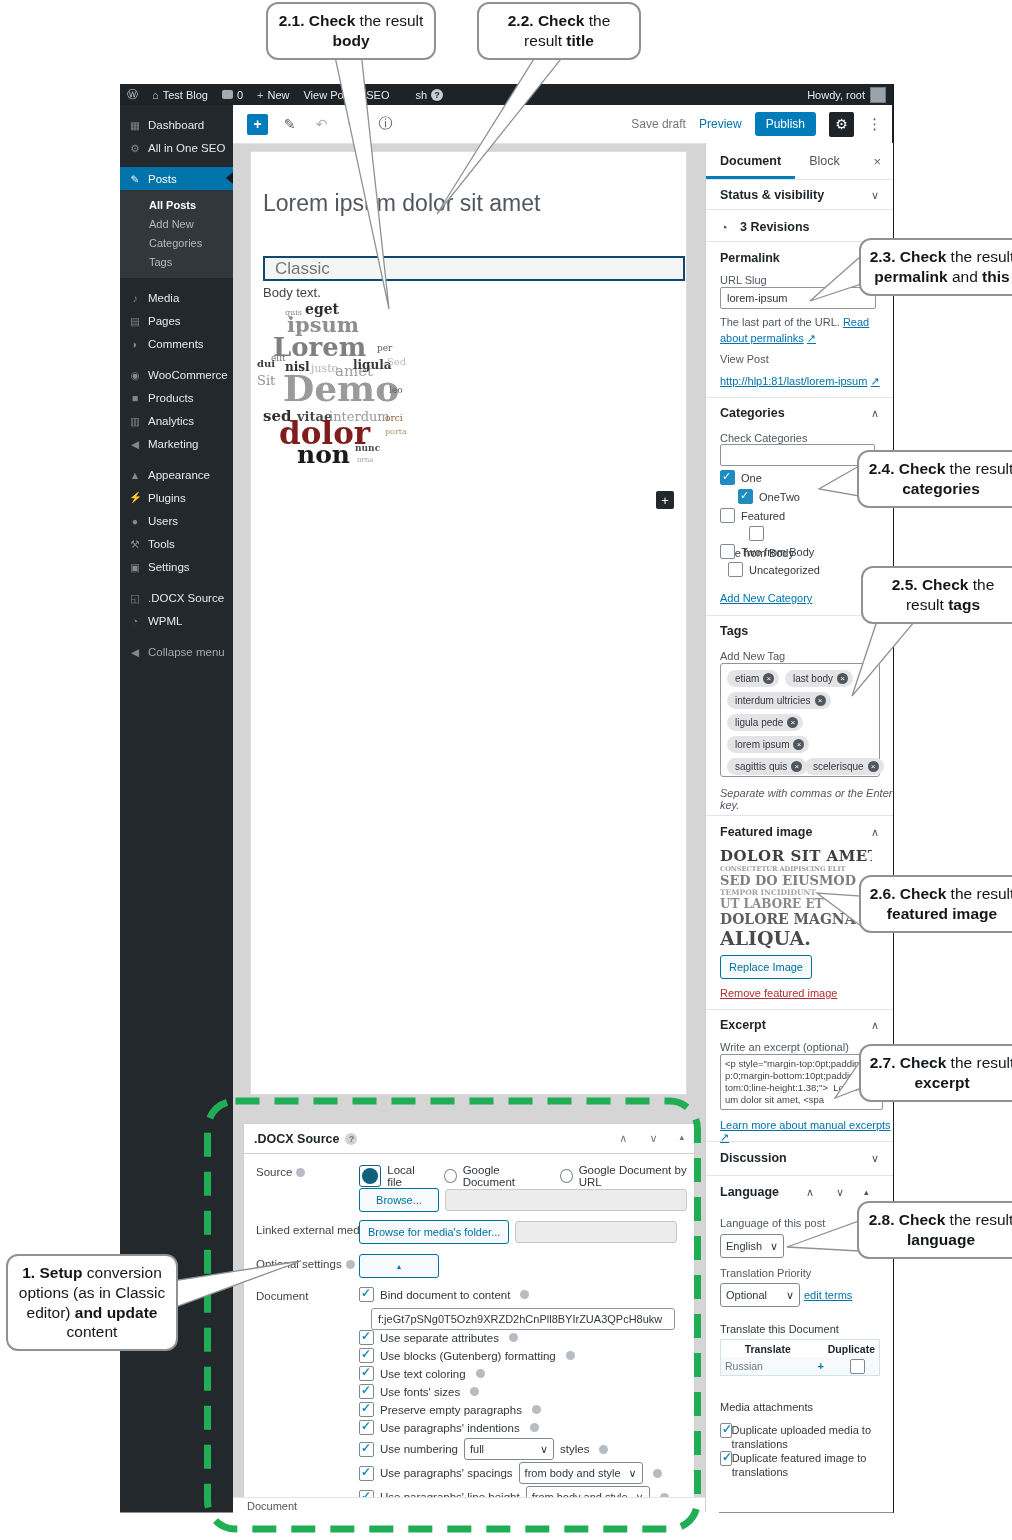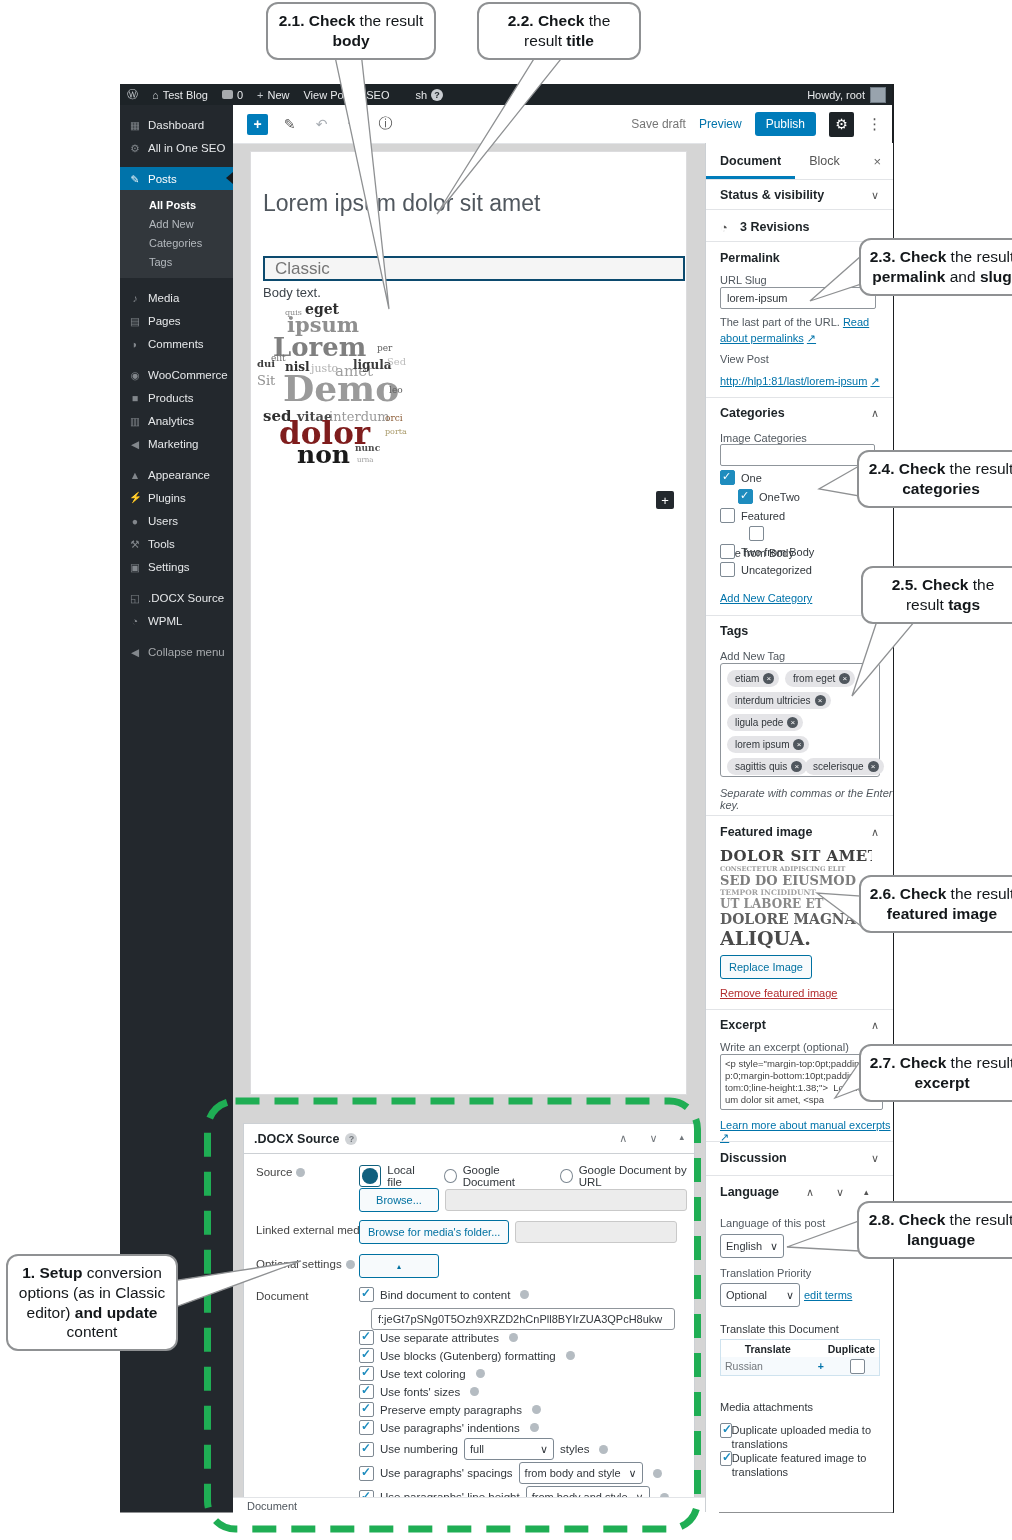--- a/index.html
+++ b/index.html
@@ -406,21 +406,21 @@
       <span class="shead" style="top:108px;">Permalink</span>
       <span class="small" style="position:absolute;left:14px;top:131px;">URL Slug</span>
       <span style="position:absolute;left:14px;top:144px;width:148px;height:20px;border:1px solid #8f959b;border-radius:2px;display:flex;align-items:center;padding-left:6px;font-size:11px;color:#32373c;">lorem-ipsum</span>
       <span class="small" style="position:absolute;left:14px;top:172px;width:152px;line-height:1.45;"><span>The last part of the URL. </span><span class="alink">Read about permalinks</span> <span class="alink">↗</span></span>
       <span class="small" style="position:absolute;left:14px;top:210px;">View Post</span>
       <span class="small" style="position:absolute;left:14px;top:232px;width:160px;"><span class="alink">http://hlp1:81/last/lorem-ipsum</span> <span class="alink">↗</span></span>
       <div class="hr" style="top:254px;"></div>
 
       <span class="shead" style="top:263px;">Categories</span>
       <span class="chev" style="right:14px;top:264px;">∧</span>
-      <span class="small" style="position:absolute;left:14px;top:289px;">Image Categories</span>
+      <span class="small" style="position:absolute;left:14px;top:289px;">Check Categories</span>
       <span style="position:absolute;left:14px;top:301px;width:153px;height:20px;border:1px solid #8f959b;border-radius:2px;background:#fff;"></span>
       <div class="mrow" style="left:14px;top:327px;">
           <span class="cb checked"></span>
           <span class="small" style="color:#32373c;">One</span>
         </div>
       <div class="mrow" style="left:32px;top:346px;">
           <span class="cb checked"></span>
           <span class="small" style="color:#32373c;">OneTwo</span>
         </div>
       <div class="mrow" style="left:14px;top:365px;">
@@ -428,37 +428,37 @@
           <span class="small" style="color:#32373c;">Featured</span>
         </div>
       <div class="mrow" style="left:14px;top:383px;flex-direction:column;">
           <span class="cb"></span>
           <span class="small" style="color:#32373c;">One from Body</span>
         </div>
       <div class="mrow" style="left:14px;top:401px;">
           <span class="cb"></span>
           <span class="small" style="color:#32373c;">Two from Body</span>
         </div>
-      <div class="mrow" style="left:14px;top:419px;">
+      <div class="mrow" style="left:22px;top:419px;">
           <span class="cb"></span>
           <span class="small" style="color:#32373c;">Uncategorized</span>
         </div>
       <span class="small alink" style="position:absolute;left:14px;top:449px;">Add New Category</span>
       <div class="hr" style="top:472px;"></div>
 
       <span class="shead" style="top:481px;">Tags</span>
       <span class="chev" style="right:14px;top:482px;">∧</span>
       <span class="small" style="position:absolute;left:14px;top:507px;">Add New Tag</span>
       <div class="chipbox" style="top:520px;height:112px;">
         <span class="chip" style="left:6px;top:6px;">
             <span>etiam</span>
             <span class="chipx">×</span>
           </span>
         <span class="chip" style="left:64px;top:6px;">
-            <span>from eget</span>
+            <span>last body</span>
             <span class="chipx">×</span>
           </span>
         <span class="chip" style="left:6px;top:28px;">
             <span>interdum ultricies</span>
             <span class="chipx">×</span>
           </span>
         <span class="chip" style="left:6px;top:50px;">
             <span>ligula pede</span>
             <span class="chipx">×</span>
           </span>
@@ -551,21 +551,21 @@
     <polygon points="859,466 859,496 819,489" fill="#fff" stroke="#8f9193" stroke-width="1.3"></polygon>
     <polygon points="877,621 915,621 852,696" fill="#fff" stroke="#8f9193" stroke-width="1.3"></polygon>
     <polygon points="861,896 861,926 817,893" fill="#fff" stroke="#8f9193" stroke-width="1.3"></polygon>
     <polygon points="861,1060 861,1088 835,1098" fill="#fff" stroke="#8f9193" stroke-width="1.3"></polygon>
     <polygon points="859,1221 859,1251 787,1247" fill="#fff" stroke="#8f9193" stroke-width="1.3"></polygon>
     <polygon points="159,1283 159,1313 301,1261" fill="#fff" stroke="#8f9193" stroke-width="1.3"></polygon>
   </svg>
 
   <div class="co" style="left:266px;top:2px;width:150px;"><span class="bold">2.1. Check</span><span> the result </span><span class="bold">body</span></div>
   <div class="co" style="left:477px;top:2px;width:144px;"><span class="bold">2.2. Check</span><span> the result </span><span class="bold">title</span></div>
-  <div class="co" style="left:859px;top:238px;width:146px;"><span class="bold">2.3. Check</span><span> the result </span><span class="bold">permalink</span><span> and </span><span class="bold">slug</span></div>
+  <div class="co" style="left:859px;top:238px;width:146px;"><span class="bold">2.3. Check</span><span> the result </span><span class="bold">permalink</span><span> and </span><span class="bold">this</span></div>
   <div class="co" style="left:857px;top:450px;width:148px;"><span class="bold">2.4. Check</span><span> the result </span><span class="bold">categories</span></div>
   <div class="co" style="left:861px;top:566px;width:144px;"><span class="bold">2.5. Check</span><span> the result </span><span class="bold">tags</span></div>
   <div class="co" style="left:859px;top:875px;width:146px;"><span class="bold">2.6. Check</span><span> the result </span><span class="bold">featured image</span></div>
   <div class="co" style="left:859px;top:1044px;width:146px;"><span class="bold">2.7. Check</span><span> the result </span><span class="bold">excerpt</span></div>
   <div class="co" style="left:857px;top:1201px;width:148px;"><span class="bold">2.8. Check</span><span> the result </span><span class="bold">language</span></div>
   <div class="co" style="left:6px;top:1254px;width:152px;"><span class="bold">1. Setup</span><span> conversion options (as in Classic editor) </span><span class="bold">and</span><span> </span><span class="bold">update</span><span> content</span></div>
 
 </div>
 
 </body></html>

